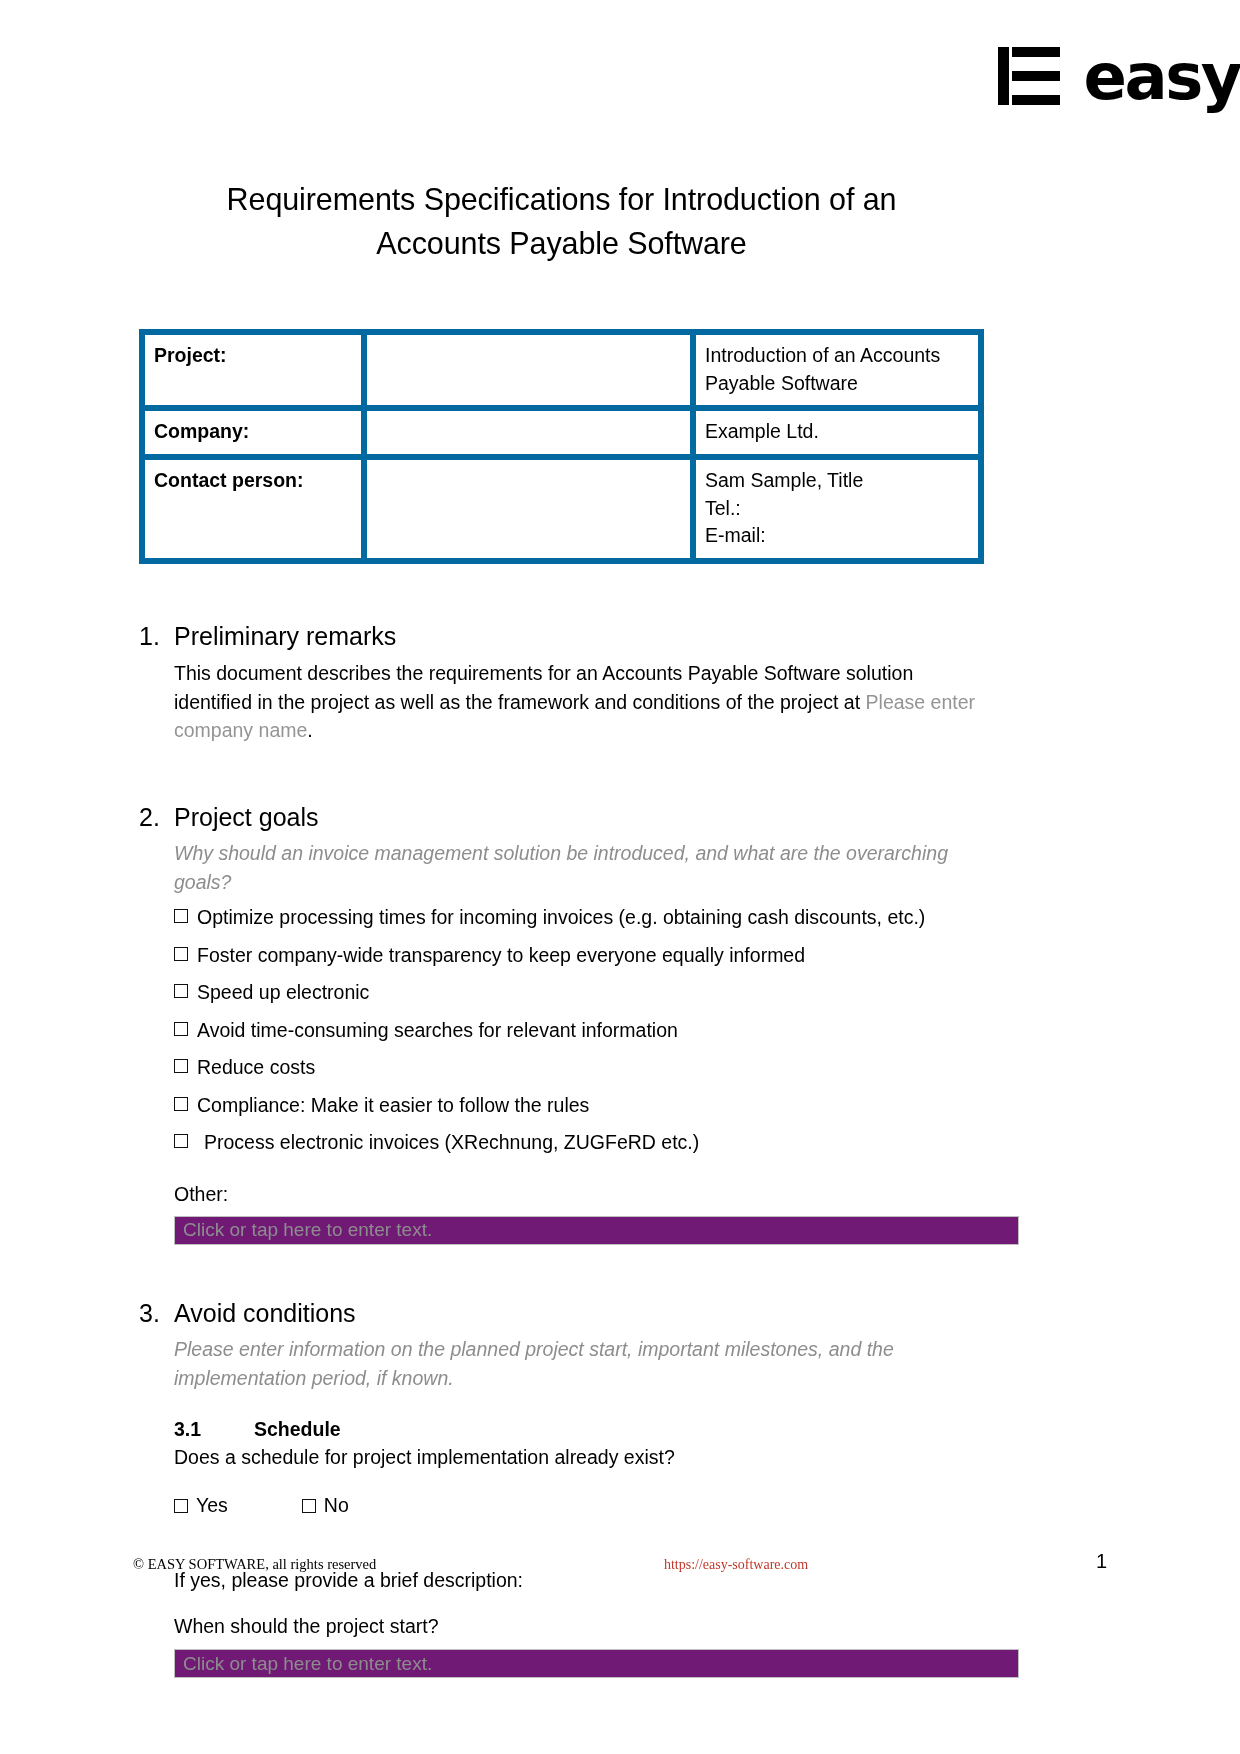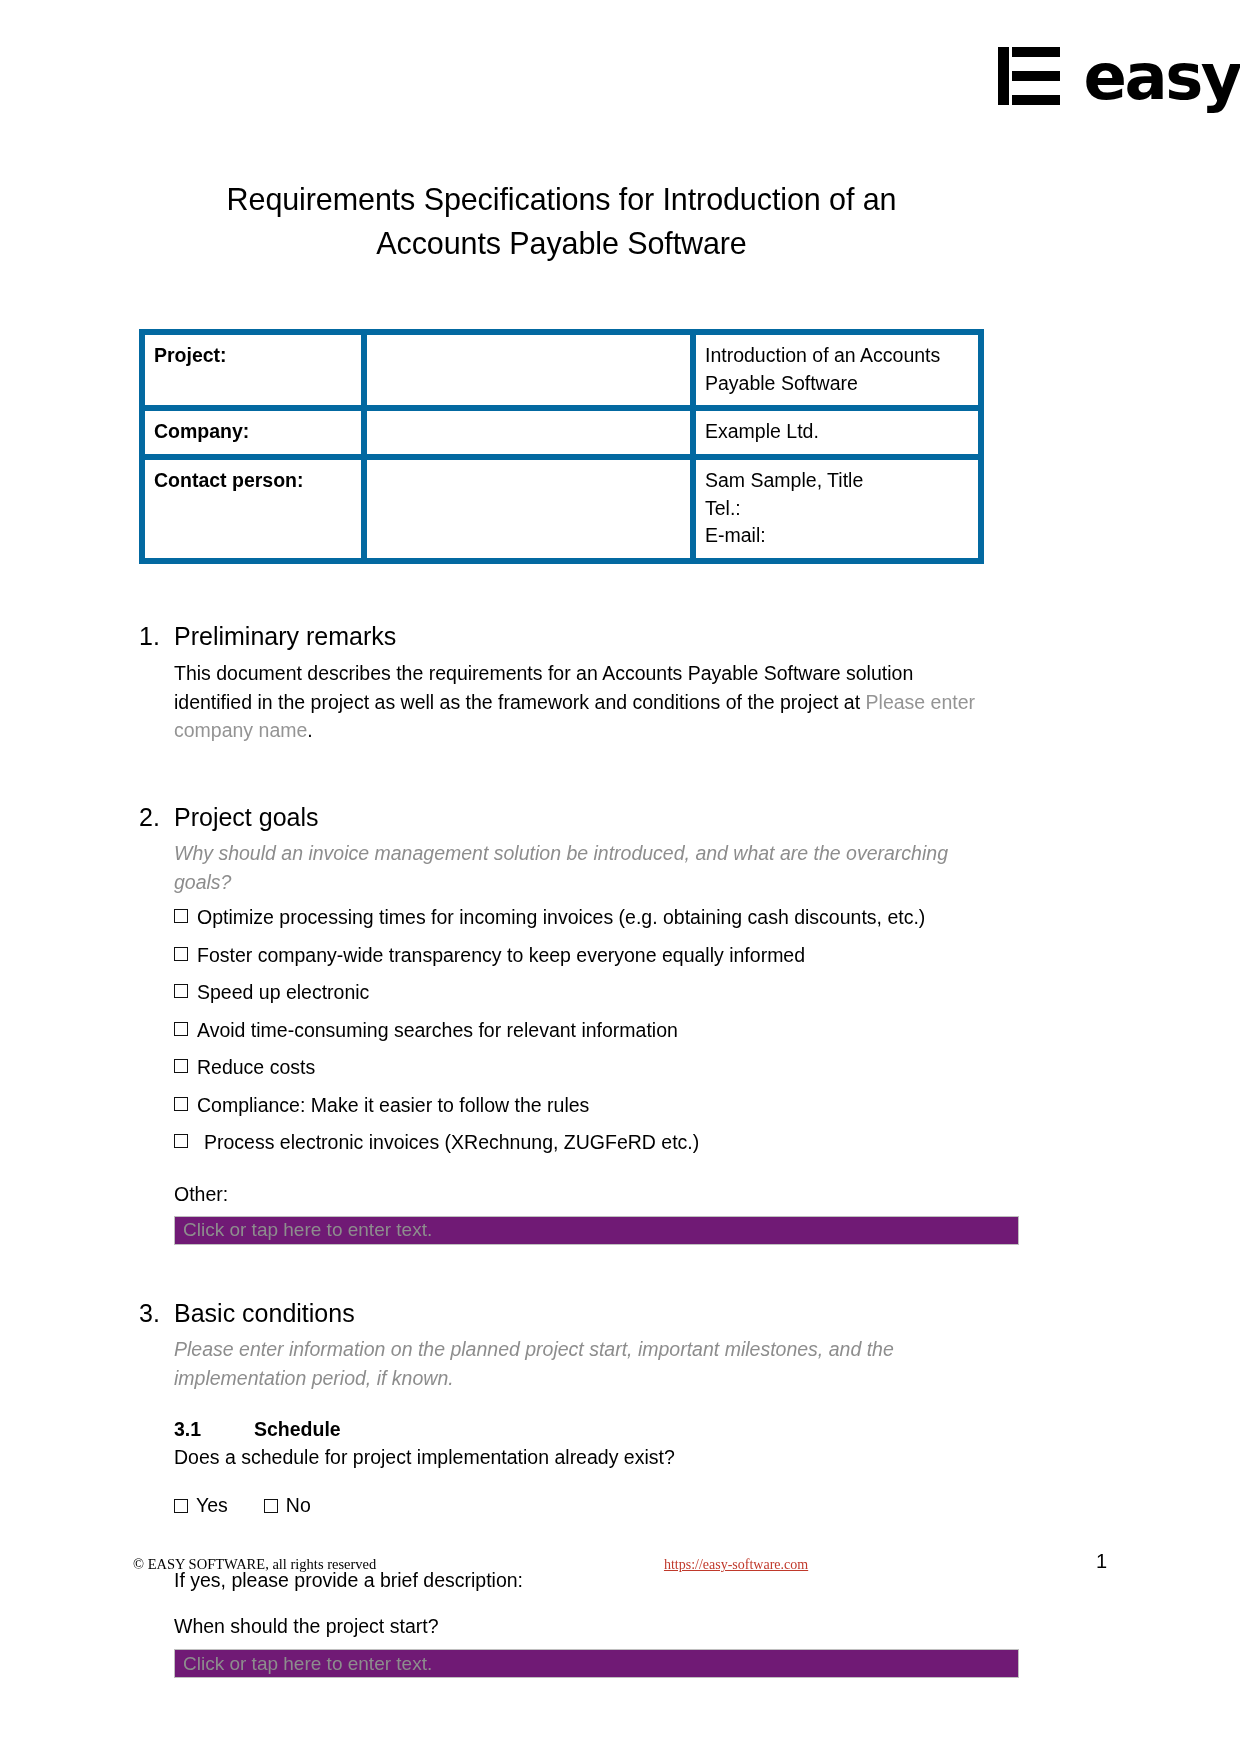--- a/index.html
+++ b/index.html
@@ -176,20 +176,21 @@
   }
   .q-line {
     font-size: 19.5px;
     margin-top: 5px;
   }
   .yesno {
     display: flex;
     align-items: flex-end;
     margin-top: 25px;
     font-size: 19.5px;
+    gap: 38px;
   }
   .yesno .opt {
     display: flex;
     align-items: center;
     margin-right: 36px;
   }
   .yesno .cbox {
     margin-top: 0;
     margin-right: 8px;
   }
@@ -216,21 +217,20 @@
   }
   .footer .copy {
     flex: 0 0 auto;
   }
   .footer .mid {
     flex: 1 1 auto;
     text-align: center;
   }
   .footer .link {
     color: #c0392b;
-    text-decoration: underline;
     font-size: 14px;
   }
   .footer .pageno {
     flex: 0 0 auto;
     font-size: 20px;
     font-family: "Liberation Sans", sans-serif;
     font-weight: 400;
     color: #000;
   }
 </style>
@@ -332,21 +332,21 @@
         <div class="other-label">Other:</div>
         <div class="formfield">
           <span>Click or tap here to enter text.</span>
         </div>
       </div>
     </div>
 
     <div class="section" style="margin-top:52px;">
       <div class="section-head">
         <span class="section-num">3.</span>
-        <span>Basic conditions</span>
+        <span>Avoid conditions</span>
       </div>
       <div class="section-body">
         <div class="subtle-italic" style="max-width:735px;">Please enter information on the planned project start, important milestones, and the implementation period, if known.</div>
 
         <div class="sub-head">
           <span class="sub-num">3.1</span>
           <span>Schedule</span>
         </div>
 
         <div class="q-line">Does a schedule for project implementation already exist?</div>

